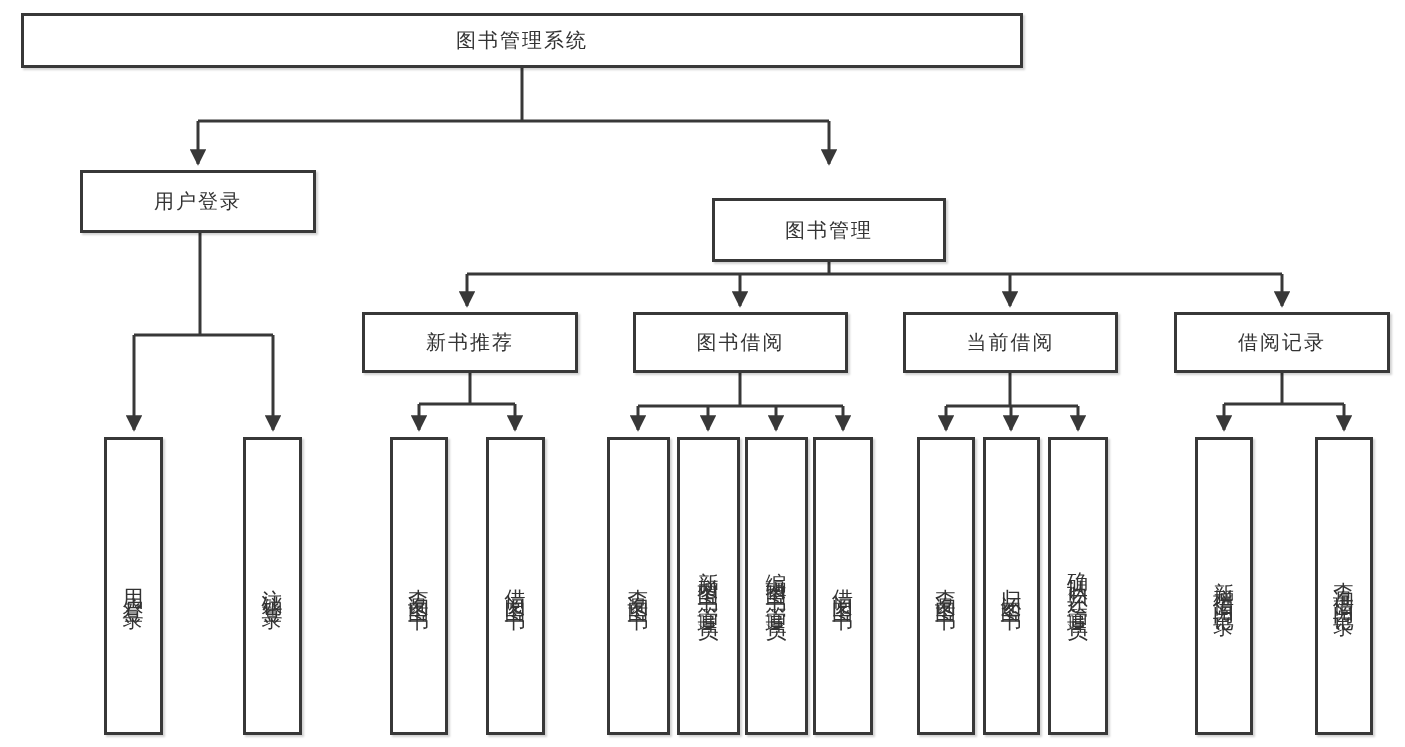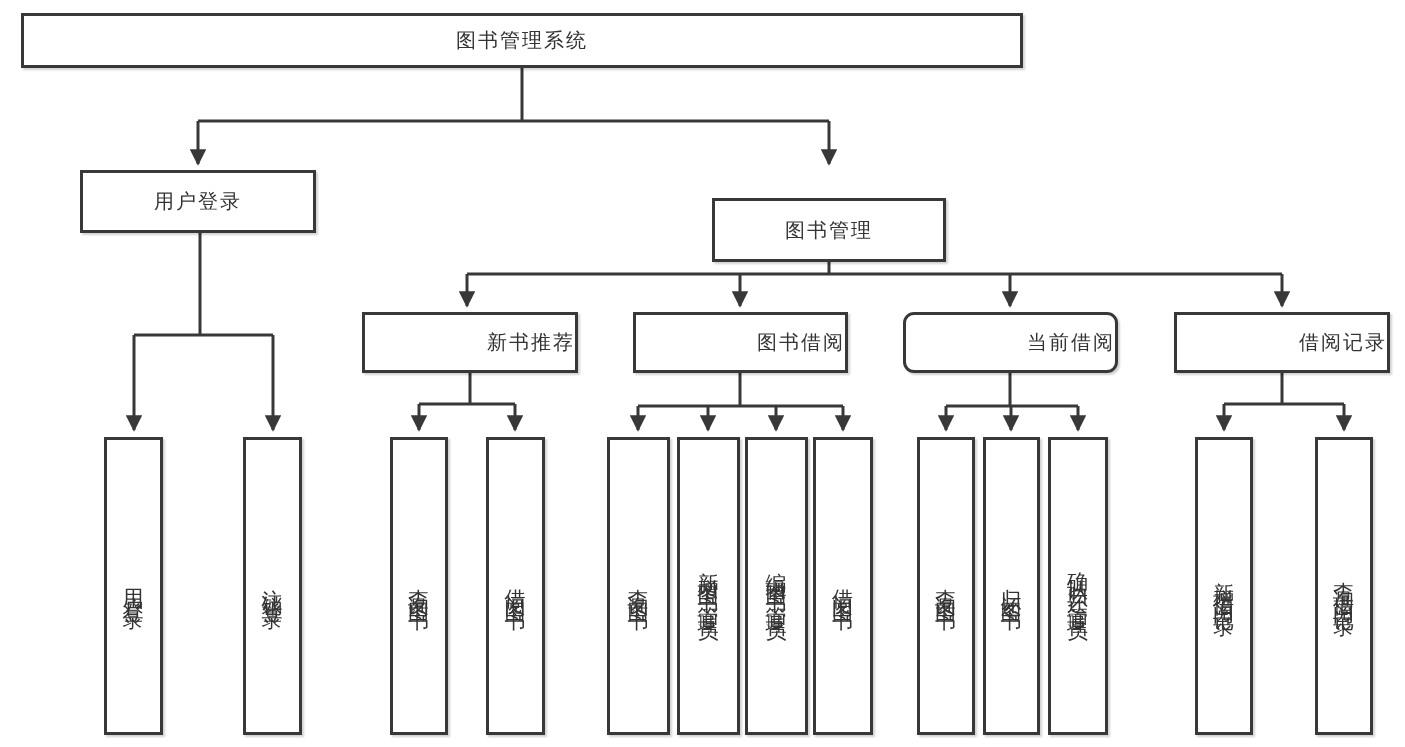--- a/index.html
+++ b/index.html
@@ -15,24 +15,24 @@
     color:#333;box-shadow:2px 2px 2px rgba(0,0,0,0.18);
   }
   .node .hlabel{font-size:20px;letter-spacing:2px;white-space:nowrap;}
   .leaf .vlabel{
     writing-mode:vertical-lr;text-orientation:upright;
     font-size:21px;letter-spacing:7px;line-height:1;white-space:nowrap;
   }
   .root-box{left:21px;top:13px;width:1002px;height:55px;}
   .lv2-user{left:80px;top:170px;width:236px;height:63px;}
   .lv2-mgmt{left:712px;top:170px;width:234px;height:64px;margin-top:28px;}
-  .lv3{top:312px;height:61px;justify-content:flex-end;}
+  .lv3{top:312px;height:61px;}
   .lv3-rec{left:362px;width:216px;}
   .lv3-borrow{left:633px;width:215px;}
-  .lv3-current{left:903px;width:215px;border-radius:11px;}
+  .lv3-current{left:903px;width:215px;}
   .lv3-records{left:1174px;width:216px;}
   .leaf{top:437px;height:298px;}
   .lf-a1{left:104px;width:59px;}
   .lf-a2{left:243px;width:59px;}
   .lf-b1{left:390px;width:58px;}
   .lf-b2{left:486px;width:59px;}
   .lf-c1{left:607px;width:63px;}
   .lf-c2{left:677px;width:63px;}
   .lf-c3{left:745px;width:63px;}
   .lf-c4{left:813px;width:60px;}

